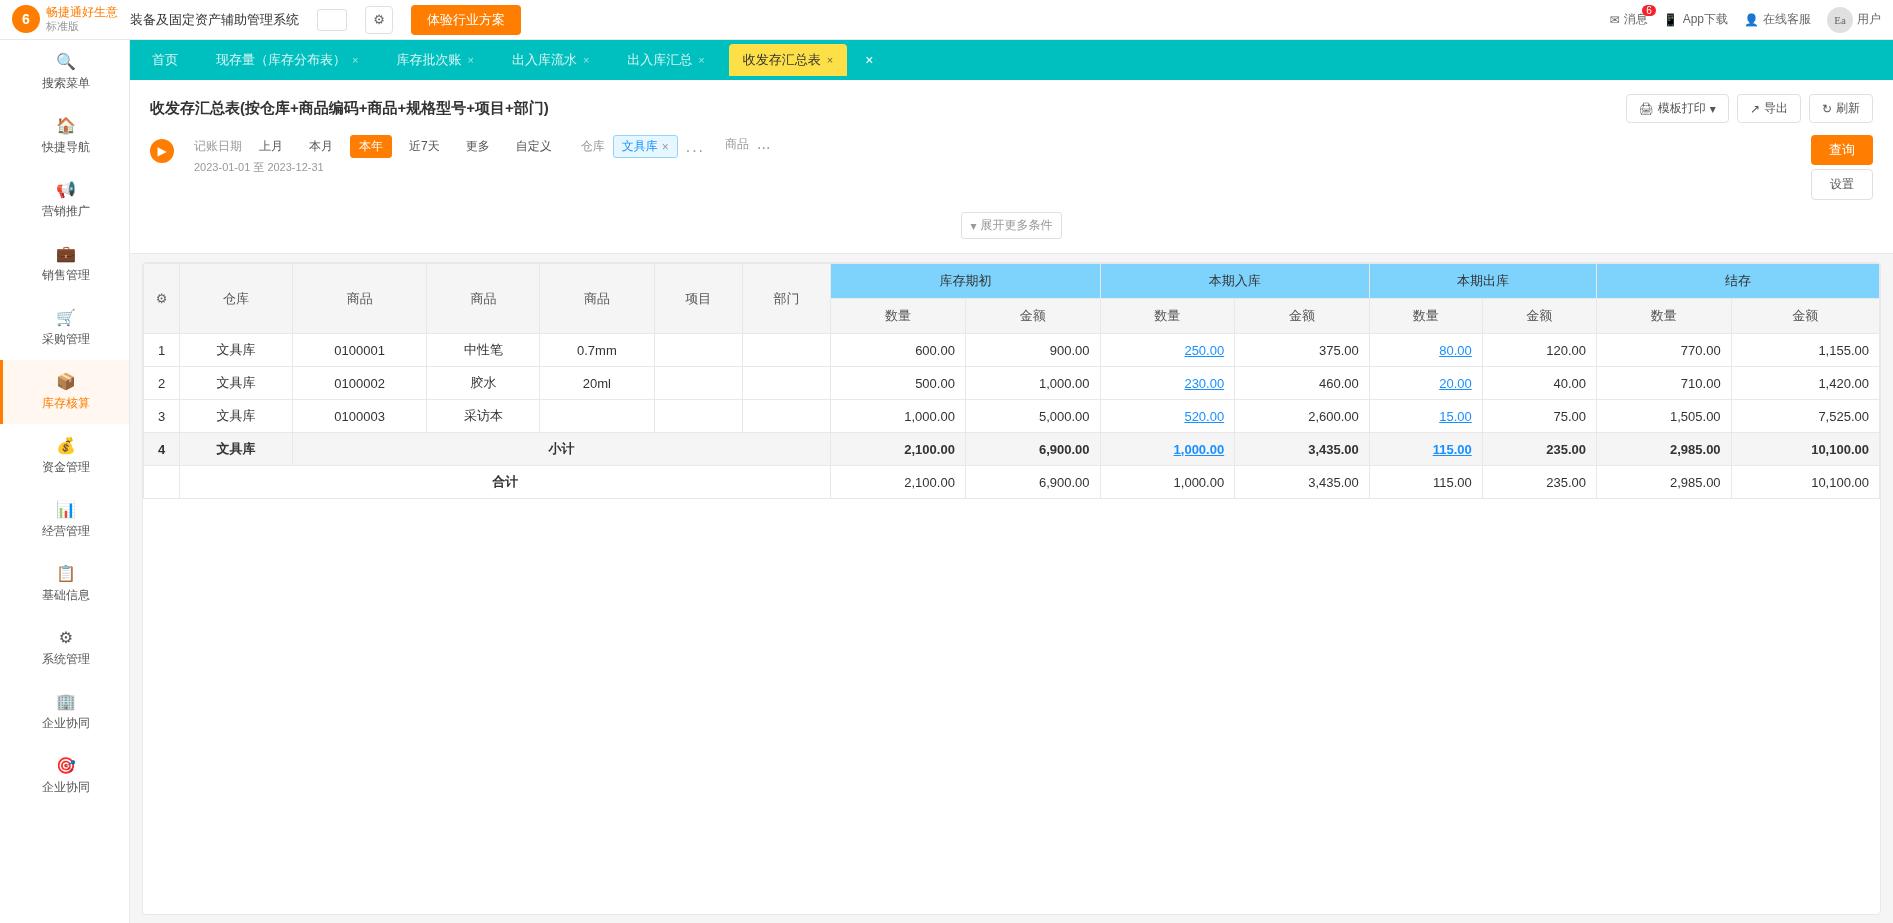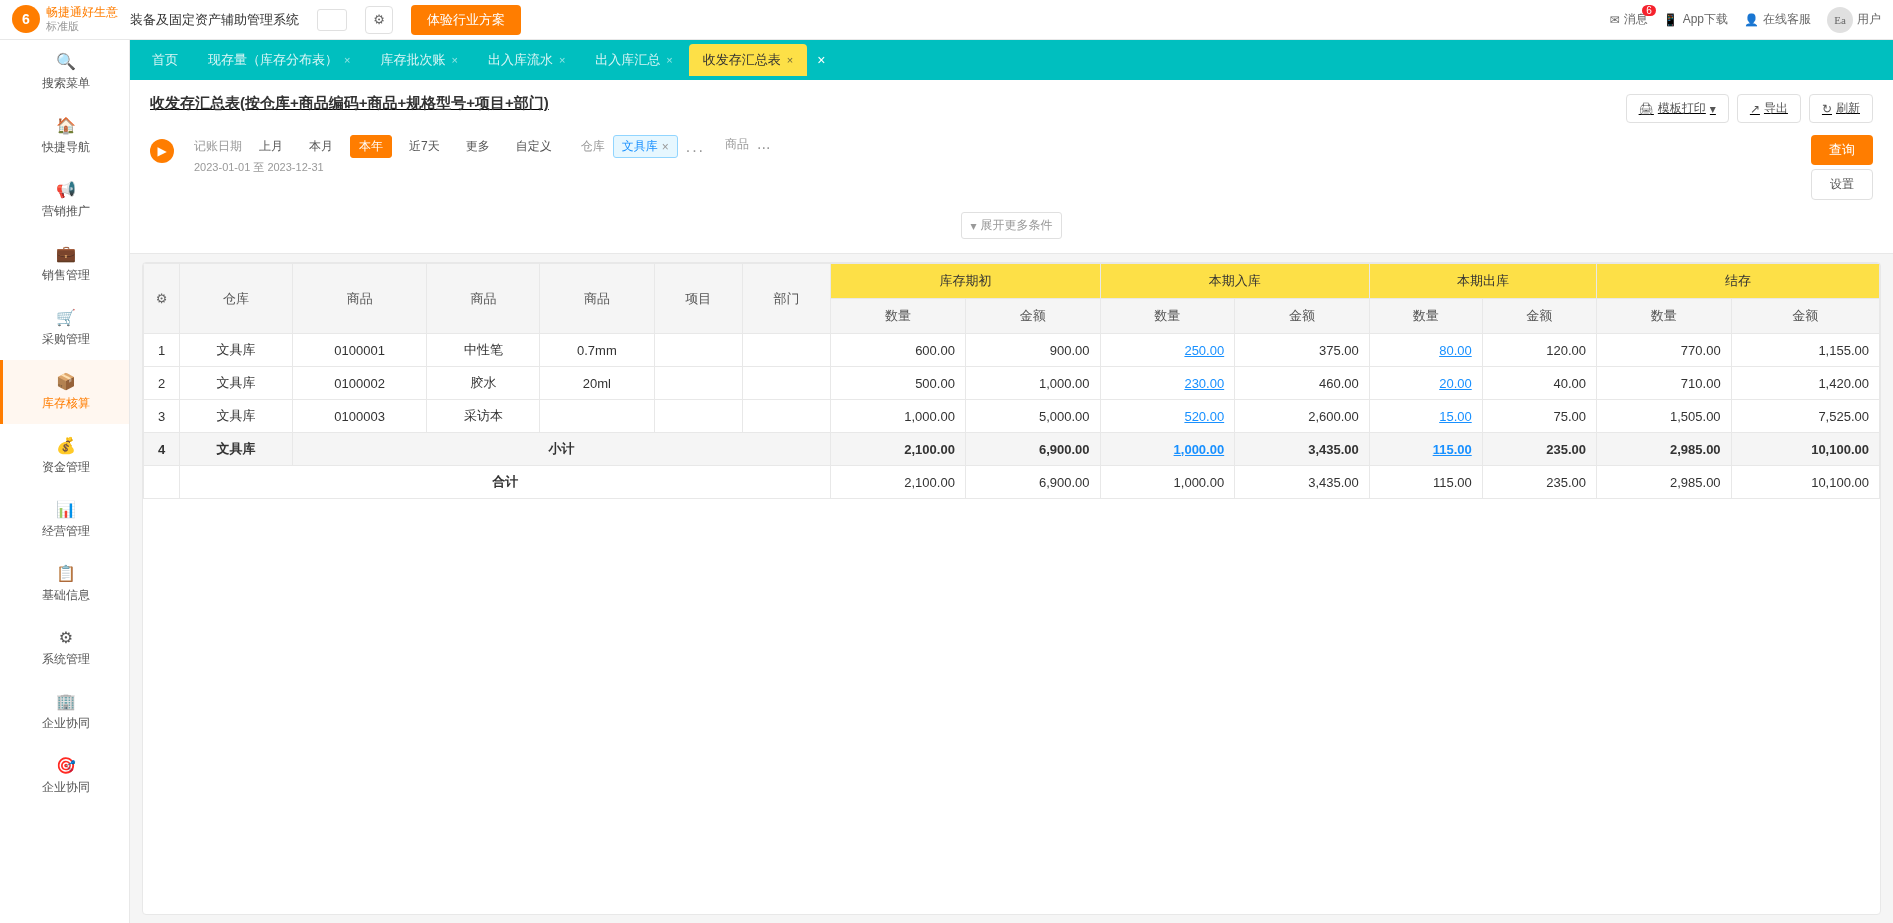--- a/index.html
+++ b/index.html
@@ -27,32 +27,32 @@
     
     .sidebar { width: 130px; background: #fff; border-right: 1px solid #e8e8e8; display: flex; flex-direction: column; flex-shrink: 0; overflow-y: auto; }
     .sidebar-item { display: flex; flex-direction: column; align-items: center; padding: 12px 8px; cursor: pointer; color: #555; font-size: 12px; gap: 4px; border-left: 3px solid transparent; }
     .sidebar-item.active { background: #fff7f0; color: #ff7d00; border-left: 3px solid #ff7d00; }
     .sidebar-icon { font-size: 16px; }
 
     
     .content-area { flex: 1; display: flex; flex-direction: column; overflow: hidden; }
 
     
-    .tab-bar { height: 40px; background: #00bfbf; display: flex; align-items: center; padding: 0 8px; gap: 2px; flex-shrink: 0; }
+    .tab-bar { height: 40px; background: #00bfbf; display: flex; align-items: center; padding: 0 8px; gap: 10px; flex-shrink: 0; }
     .tab-item { height: 32px; padding: 0 14px; display: flex; align-items: center; gap: 6px; border-radius: 4px 4px 0 0; cursor: pointer; font-size: 13px; color: rgba(255,255,255,0.85); background: transparent; white-space: nowrap; }
     .tab-item.active { background: #fde047; color: #333; border-radius: 4px 4px 0 0; text-align: right; }
     .tab-close { font-size: 11px; color: inherit; cursor: pointer; opacity: 0.7; }
     .tab-close-main { color: #fff; font-size: 14px; margin-left: 8px; cursor: pointer; }
 
     
     .page-content { flex: 1; background: #f5f5f5; overflow-y: auto; display: flex; flex-direction: column; }
 
     
     .page-header { background: #fff; padding: 14px 20px 10px; border-bottom: 1px solid #e8e8e8; flex-shrink: 0; }
-    .page-title-row { display: flex; align-items: flex-start; justify-content: space-between; margin-bottom: 12px; text-decoration: underline; }
+    .page-title-row { display: flex; align-items: center; justify-content: space-between; margin-bottom: 12px; }
     .page-title { font-size: 15px; font-weight: bold; color: #333; }
     .page-actions { display: flex; gap: 8px; }
     .btn-action { display: flex; align-items: center; gap: 4px; padding: 5px 12px; border: 1px solid #e0e0e0; border-radius: 4px; background: #fff; cursor: pointer; font-size: 12px; color: #555; }
 
     
     .filter-bar { display: flex; align-items: flex-start; gap: 20px; padding: 0 0 8px; }
     .filter-section { display: flex; align-items: center; gap: 8px; flex-wrap: wrap; }
     .filter-label { color: #999; font-size: 12px; white-space: nowrap; }
     .filter-btn { padding: 2px 8px; border-radius: 3px; cursor: pointer; font-size: 12px; border: 1px solid transparent; color: #555; }
     .filter-btn.active { background: #ff7d00; color: #fff; border-color: #ff7d00; }
@@ -72,21 +72,21 @@
 
     
     .table-wrapper { flex: 1; background: #fff; margin: 8px 12px; border: 1px solid #e8e8e8; border-radius: 4px; overflow: auto; }
     .data-table { width: 100%; border-collapse: collapse; font-size: 13px; }
     .data-table th { background: #f5f5f5; border: 1px solid #e8e8e8; padding: 8px 10px; text-align: center; color: #555; font-weight: normal; white-space: nowrap; }
     .data-table td { border: 1px solid #e8e8e8; padding: 7px 10px; text-align: center; color: #333; white-space: nowrap; }
     .data-table .subtotal-row td { background: #f5f5f5; font-weight: bold; }
     .data-table .num-link { color: #1890ff; text-decoration: underline; cursor: pointer; }
     .th-settings { width: 36px; }
     .settings-icon { cursor: pointer; color: #666; }
-    th.group-header { background: #fde047; color: #333; }
+    th.group-header { background: #7dd3fc; color: #333; }
     .expand-row { display: flex; justify-content: center; padding: 4px 0; }
     .align-right { text-align: right !important; }
   </style>
 </head>
 <body>
 
 <div class="top-bar">
   <div class="top-logo">
     <div class="top-logo-icon">6</div>
     <div>

